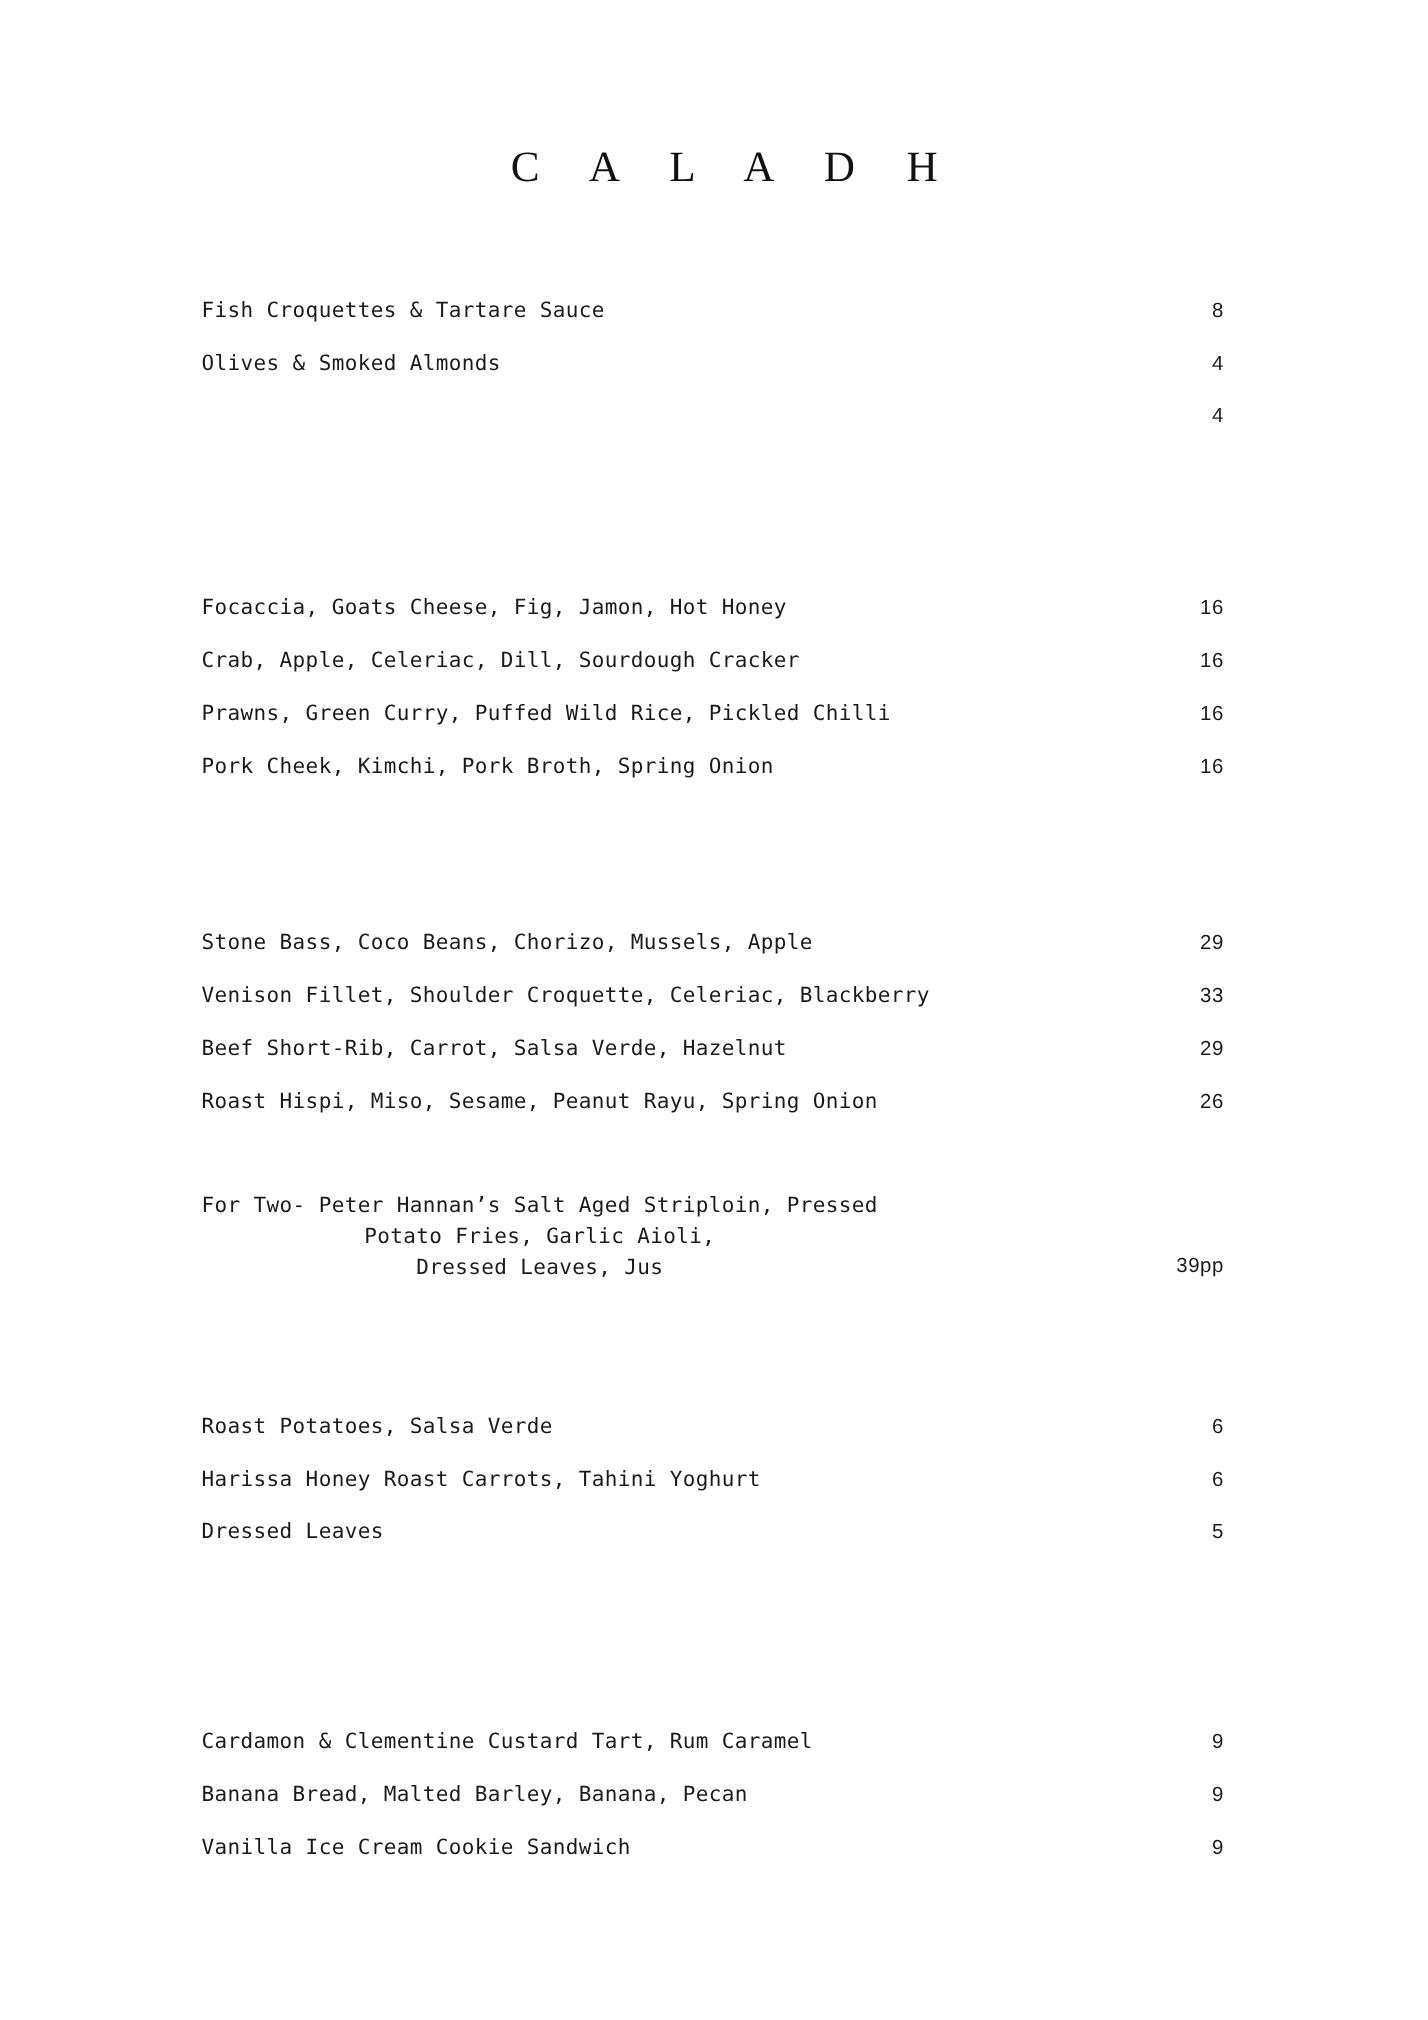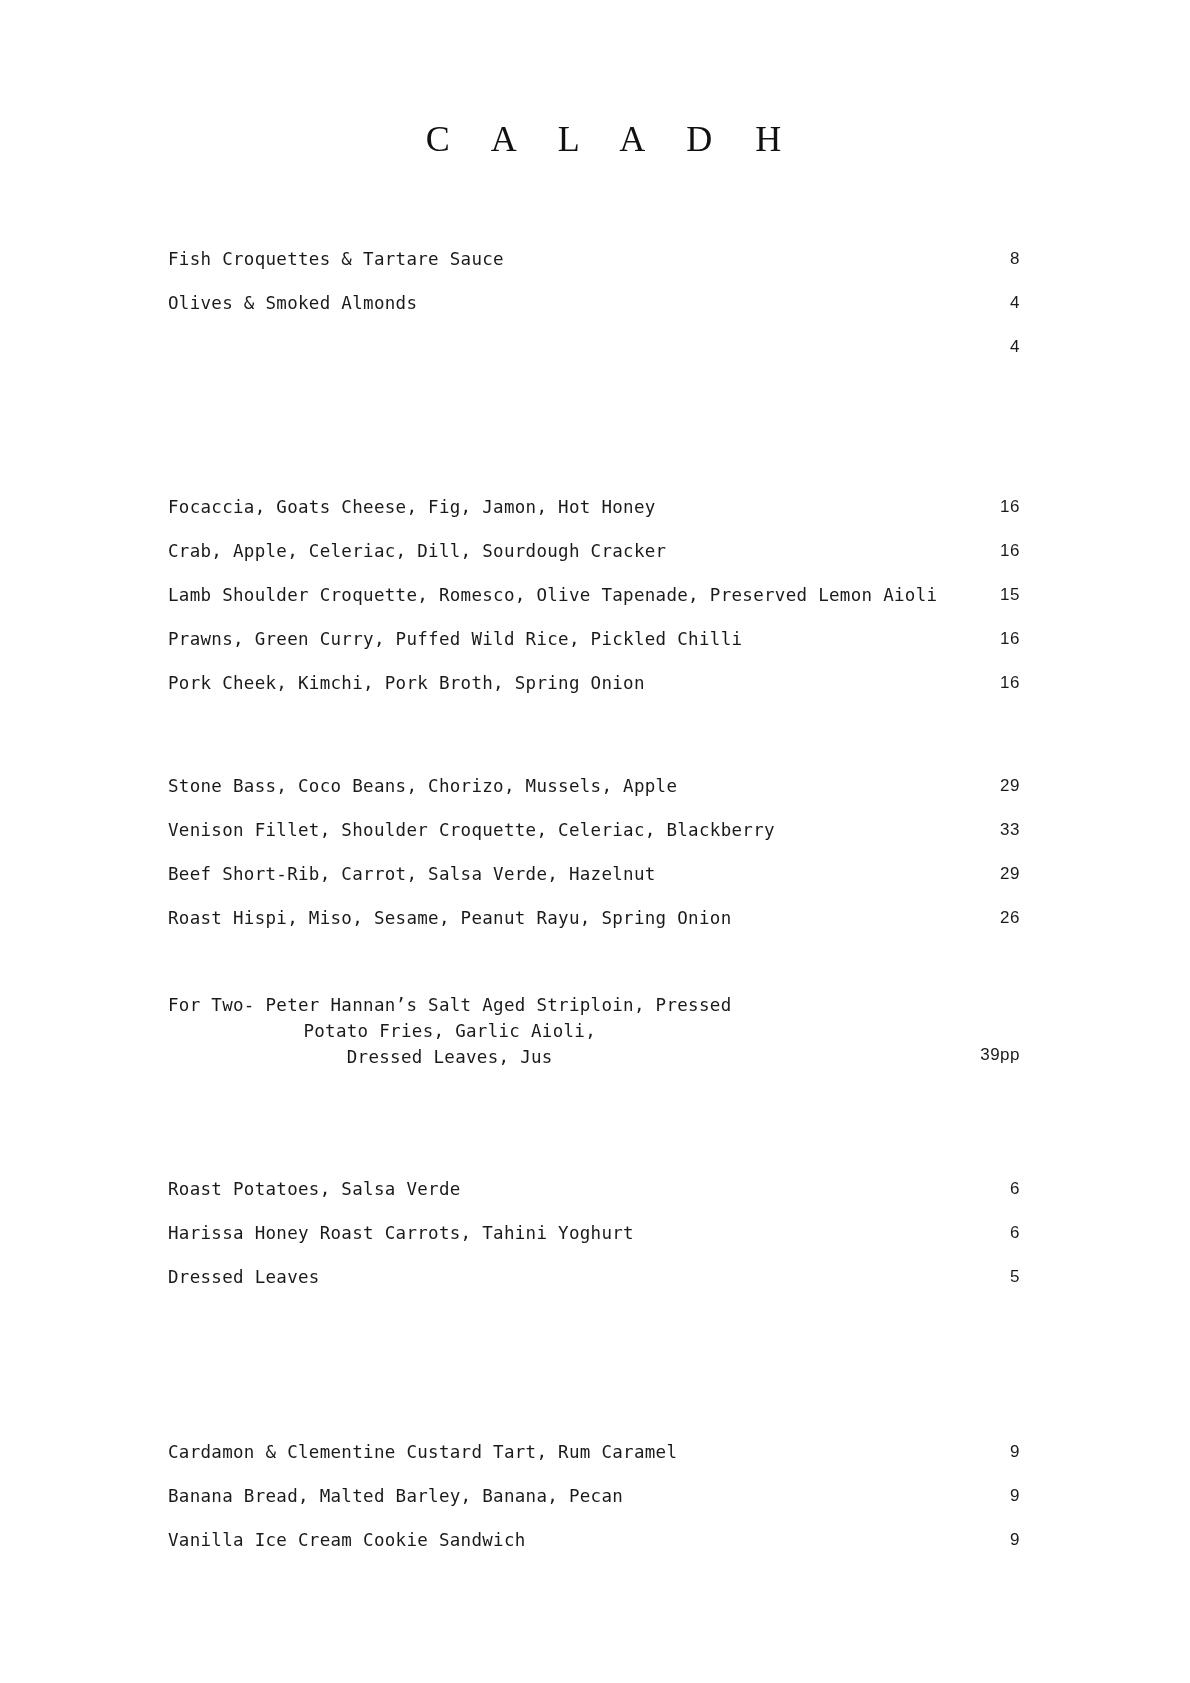--- a/index.html
+++ b/index.html
@@ -81,24 +81,20 @@
   <div class="section" style="top:468px;margin-top:28px;">
     <div class="row">
       <span class="name">Focaccia, Goats Cheese, Fig, Jamon, Hot Honey</span>
       <span class="price">16</span>
     </div>
     <div class="row">
       <span class="name">Crab, Apple, Celeriac, Dill, Sourdough Cracker</span>
       <span class="price">16</span>
     </div>
     <div class="row">
-      <span class="name">Lamb Shoulder Croquette, Romesco, Olive Tapenade, Preserved Lemon Aioli</span>
-      <span class="price">15</span>
-    </div>
-    <div class="row">
       <span class="name">Prawns, Green Curry, Puffed Wild Rice, Pickled Chilli</span>
       <span class="price">16</span>
     </div>
     <div class="row">
       <span class="name">Pork Cheek, Kimchi, Pork Broth, Spring Onion</span>
       <span class="price">16</span>
     </div>
   </div>
 
   <div class="section" style="top:775px;">

